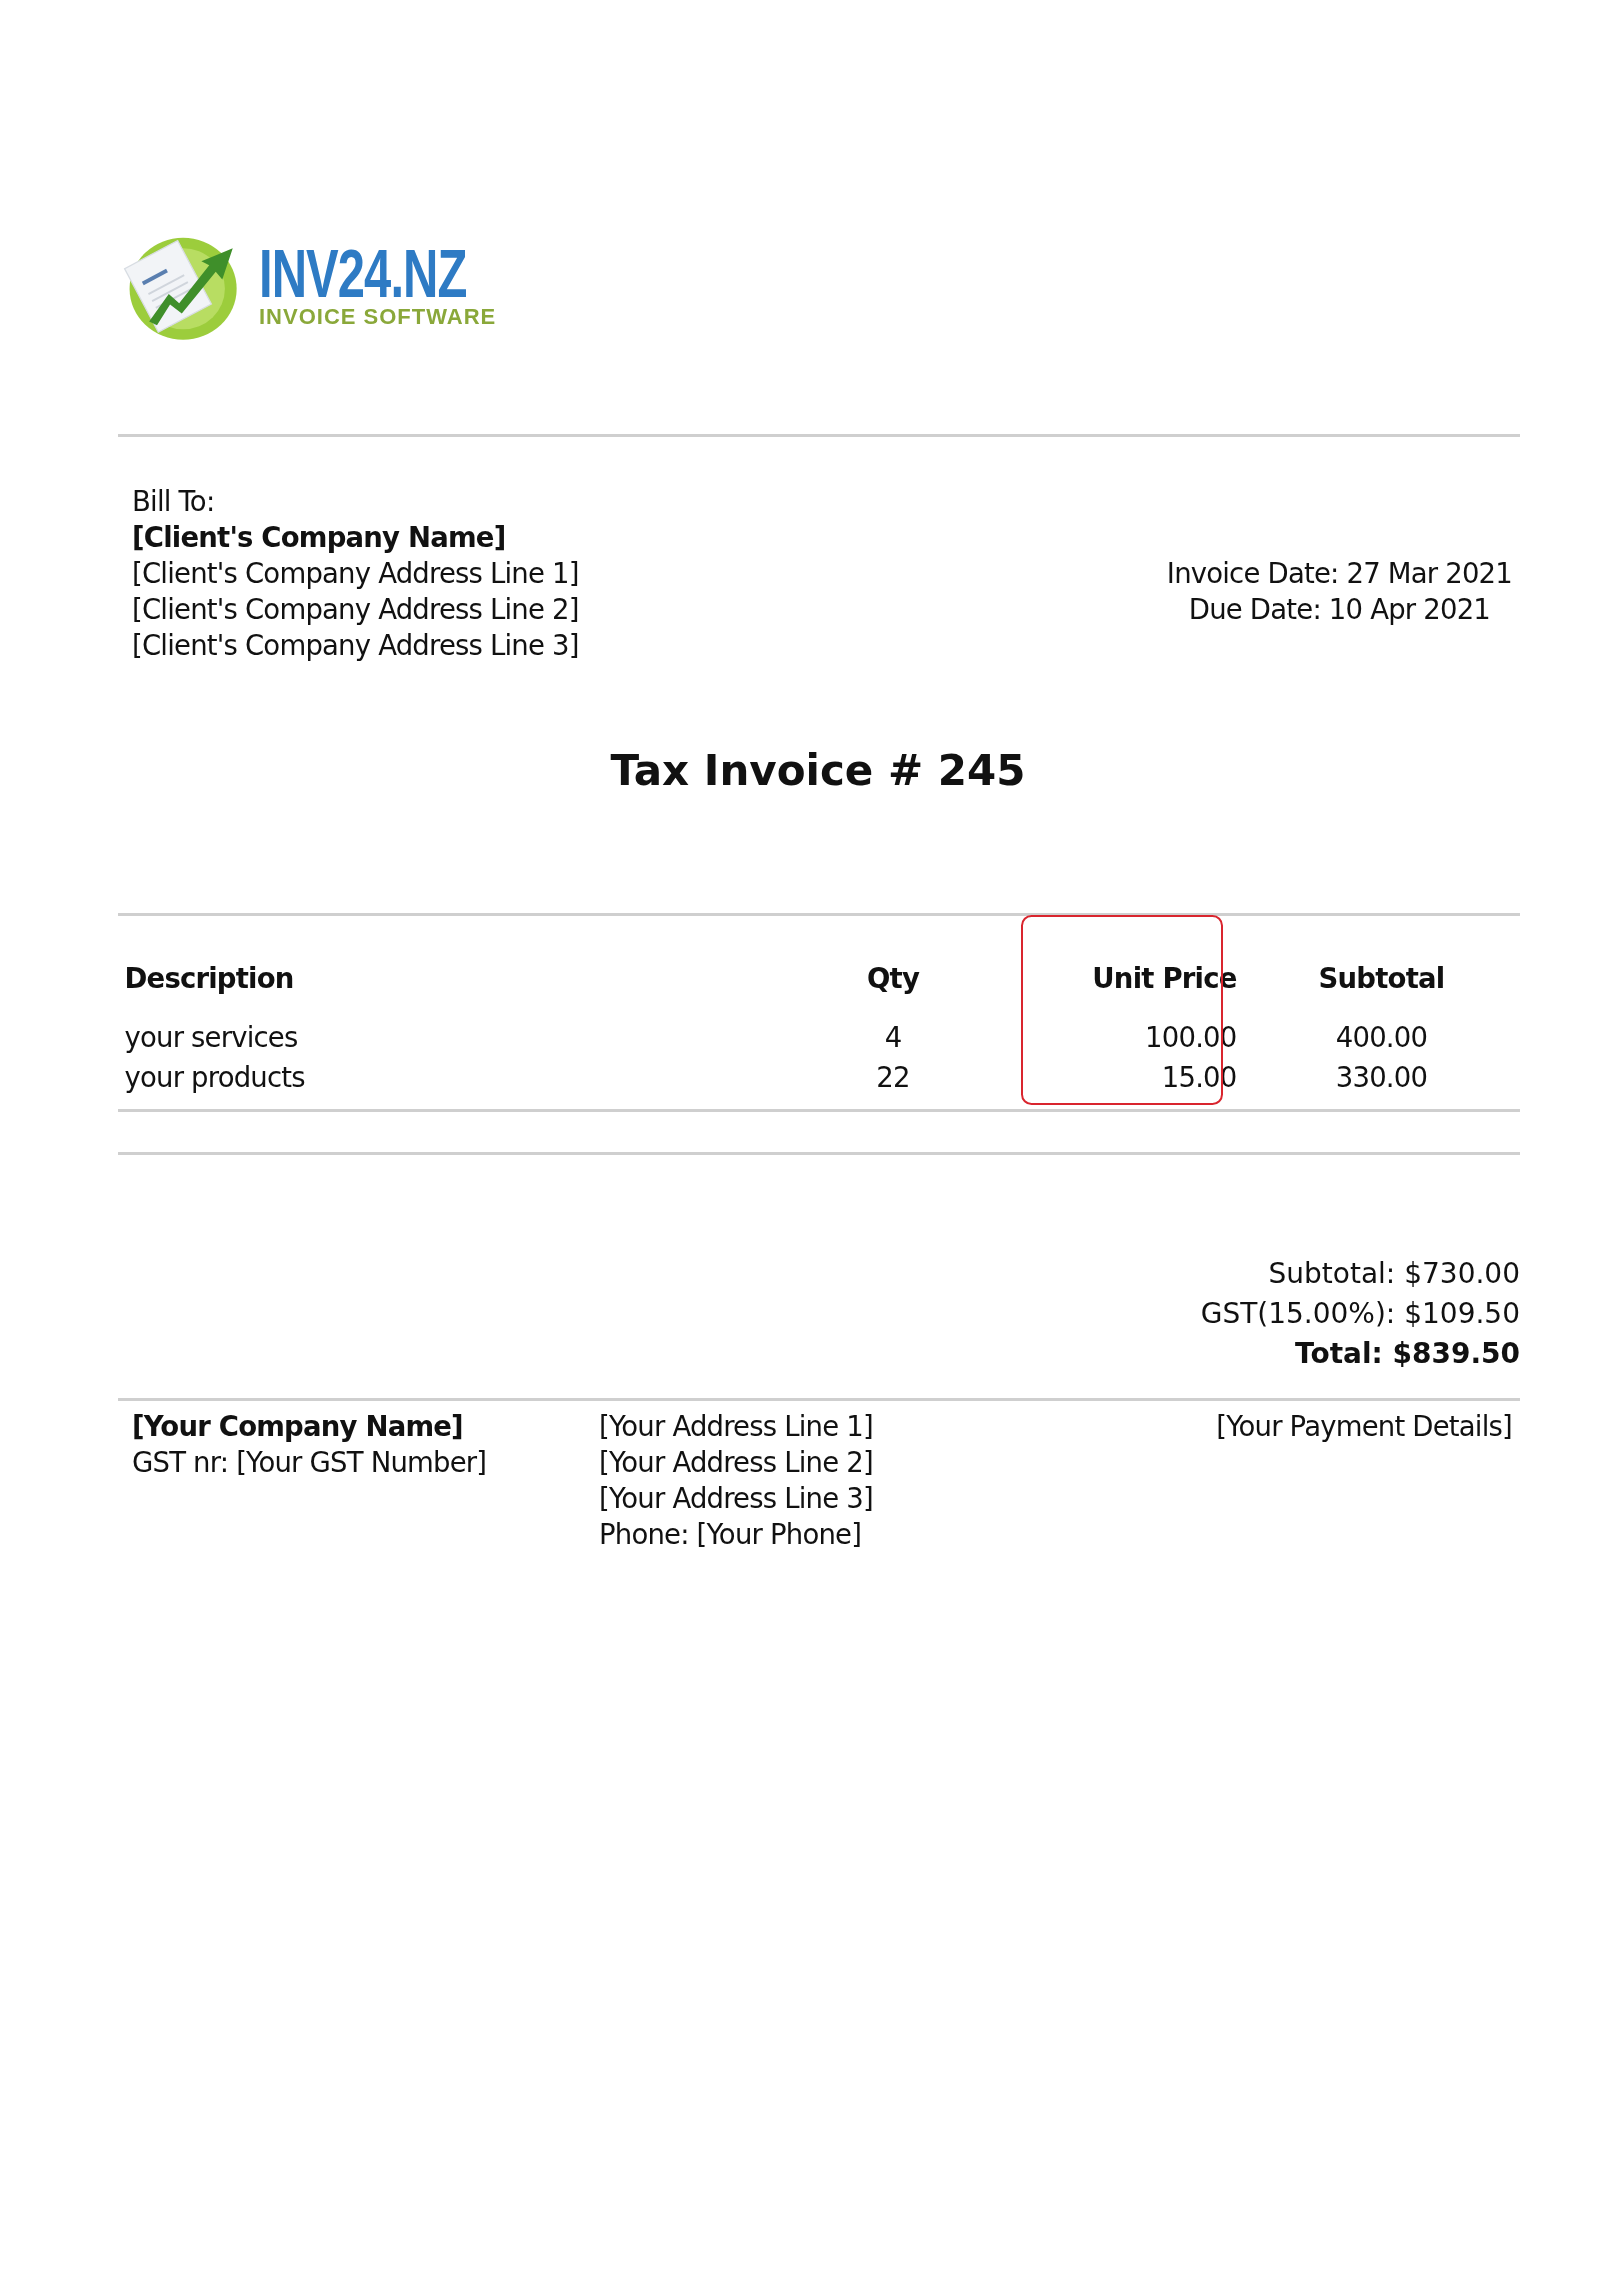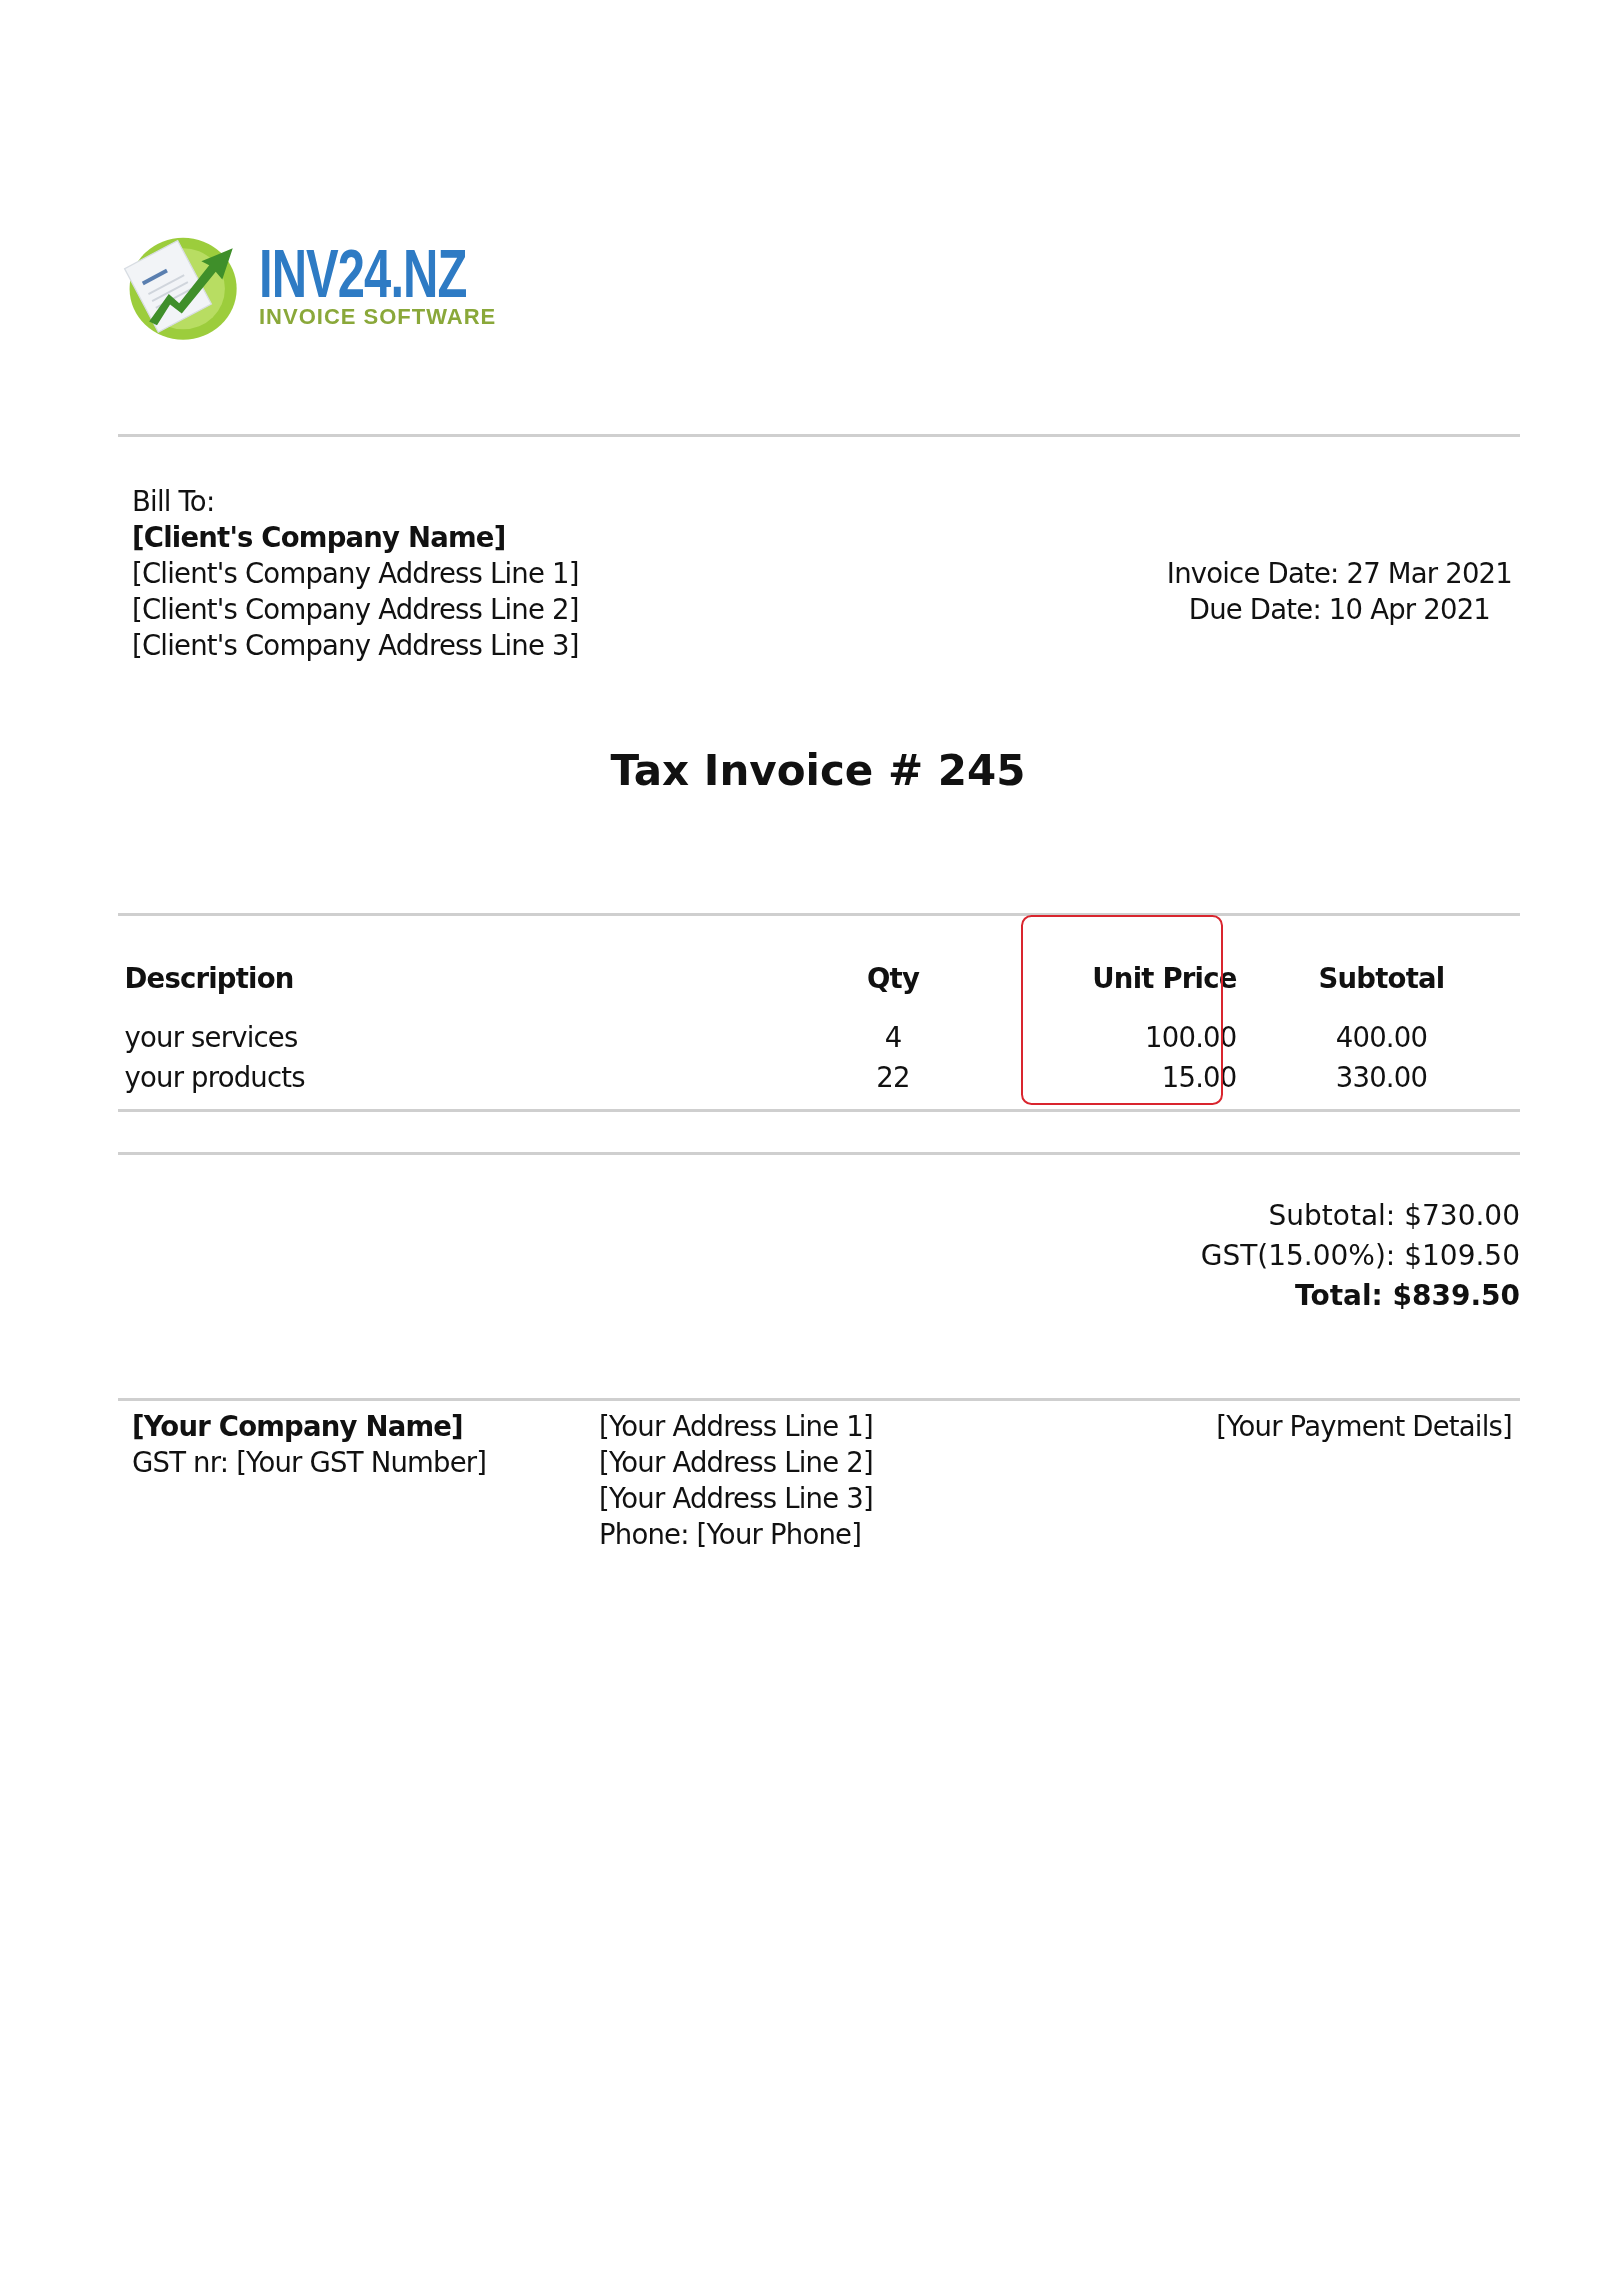--- a/index.html
+++ b/index.html
@@ -32,21 +32,21 @@
   table#items tr.r1 td { height:42px; }
   table#items tr.r2 td { height:48px; vertical-align:top; padding-top:2.6px; }
   .c-desc { text-align:left; width:654px; }
   .c-qty { text-align:center; width:203px; }
   .c-unit { text-align:right; width:229px; }
   .c-sub { text-align:center; }
 
   #highlight { position:absolute; left:1021px; top:915px; width:202px; height:190px;
                border:2.6px solid #d9252e; border-radius:10.5px; box-sizing:border-box; }
 
-  #totals { right:103px; top:1196px; text-align:right; font-size:28px; line-height:40px; }
+  #totals { right:103px; top:1254px; text-align:right; font-size:28px; line-height:40px; }
 
   #footer-left { left:124px; top:1408px; }
   #footer-mid { left:591px; top:1408px; }
   #footer-right { right:111px; top:1408px; text-align:right; }
 </style>
 </head>
 <body>
 
 <div id="logo" class="abs">
   <svg class="badge" viewBox="0 0 176 170">

